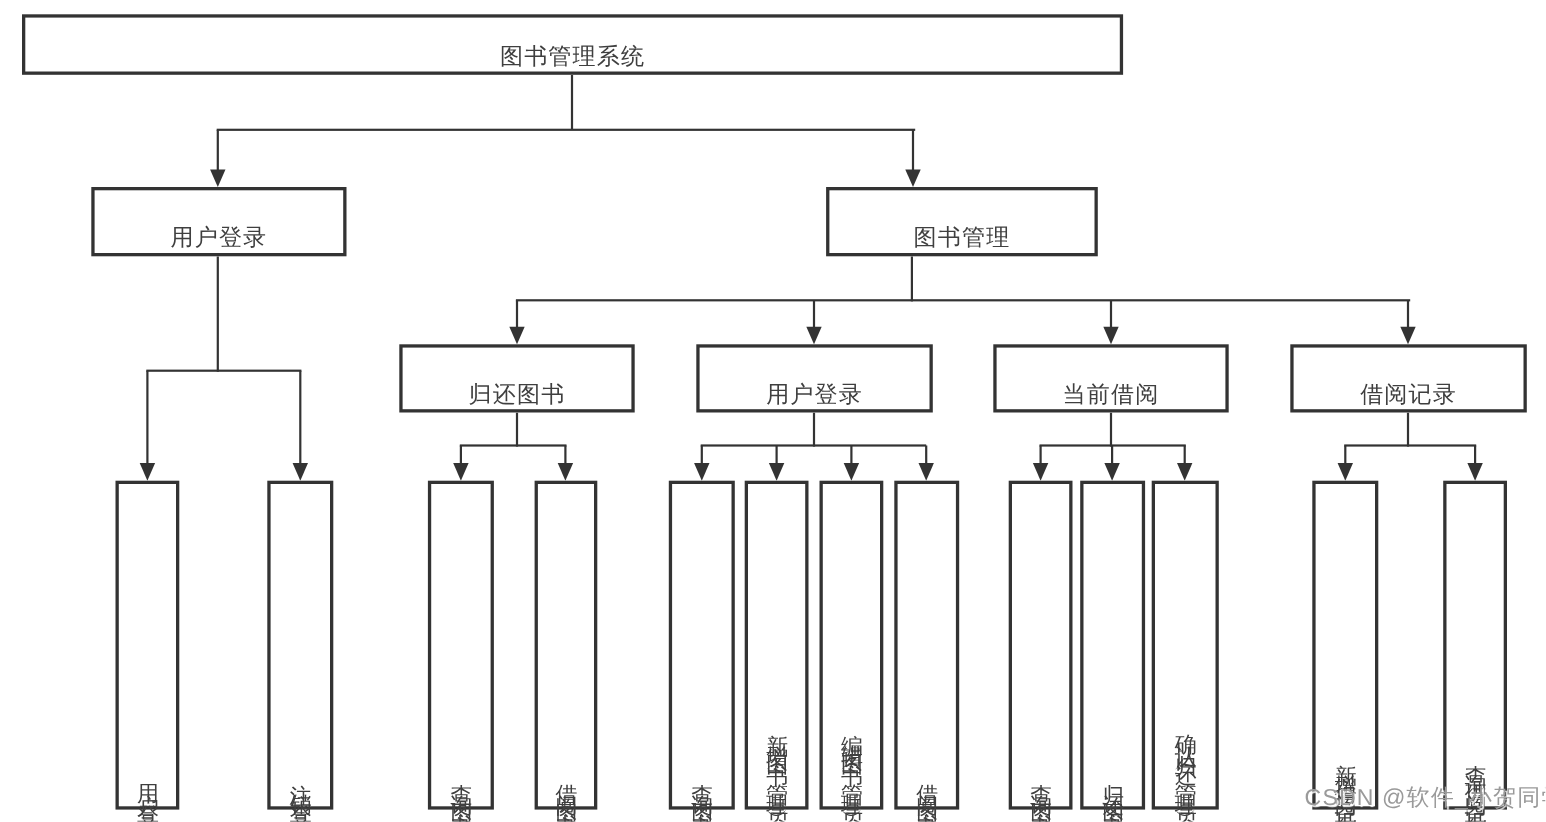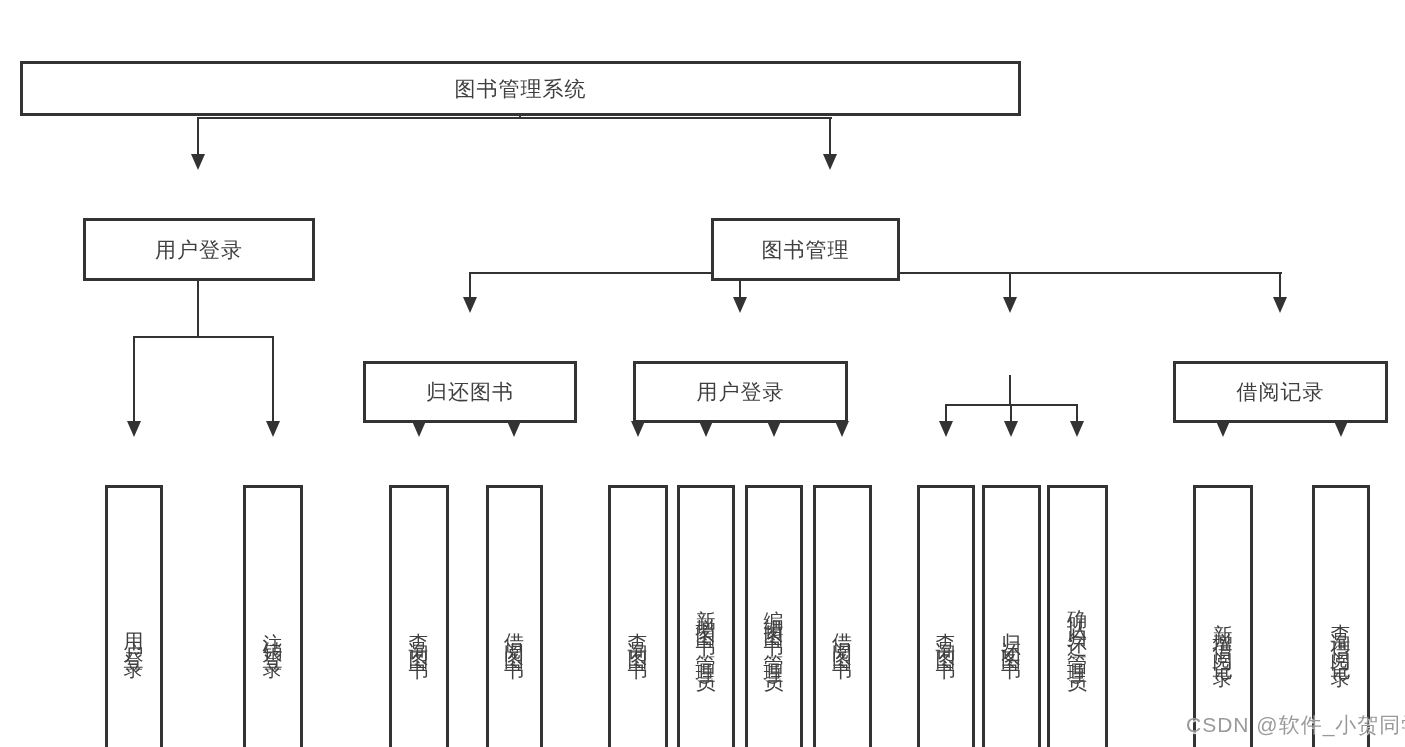--- a/index.html
+++ b/index.html
@@ -16,25 +16,24 @@
     width: 1405px;
     height: 747px;
     background: var(--background);
     overflow: hidden;
   }
   .box {
     position: absolute;
     border: 3px solid var(--line);
     background: #ffffff;
     display: flex;
-    align-items: center;
+    align-items: flex-end;
     justify-content: center;
     color: var(--text);
     z-index: 2;
-    margin-top: 48px;
   }
   .box.h { font-size: 21px; letter-spacing: 1px; }
   .box.h span { white-space: nowrap; }
   .box.v { font-size: 20px; }
   .box.v .vtext {
     writing-mode: vertical-rl;
     text-orientation: mixed;
     letter-spacing: 9px;
     line-height: 1;
     white-space: nowrap;
@@ -68,29 +67,32 @@
 
 <div class="canvas">
 
   <div class="box h" style="left:20px;top:13px;width:1001px;height:55px">
     <span>图书管理系统</span>
   </div>
 
   <div class="box h" style="left:83px;top:170px;width:232px;height:63px">
     <span>用户登录</span>
   </div>
-  <div class="box h" style="left:711px;top:170px;width:189px;height:63px">
+  <div class="box h" style="left:751px;top:170px;width:247px;height:63px">
     <span>图书管理</span>
   </div>
 
   <div class="box h" style="left:363px;top:313px;width:214px;height:62px">
     <span>归还图书</span>
   </div>
   <div class="box h" style="left:633px;top:313px;width:215px;height:62px">
     <span>用户登录</span>
+  </div>
+  <div class="box h" style="left:903px;top:313px;width:214px;height:62px">
+    <span>当前借阅</span>
   </div>
   <div class="box h" style="left:1173px;top:313px;width:215px;height:62px">
     <span>借阅记录</span>
   </div>
 
   <div class="box v" style="left:105px;top:437px;width:58px;height:299px">
     <span class="vtext">用户登录</span>
   </div>
   <div class="box v" style="left:243px;top:437px;width:60px;height:299px">
     <span class="vtext">注销登录</span>

